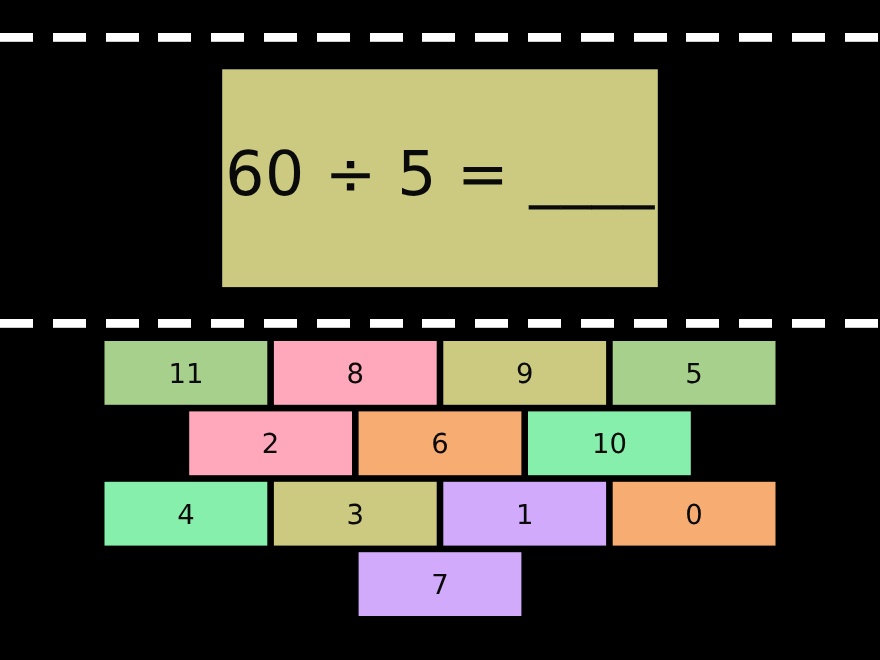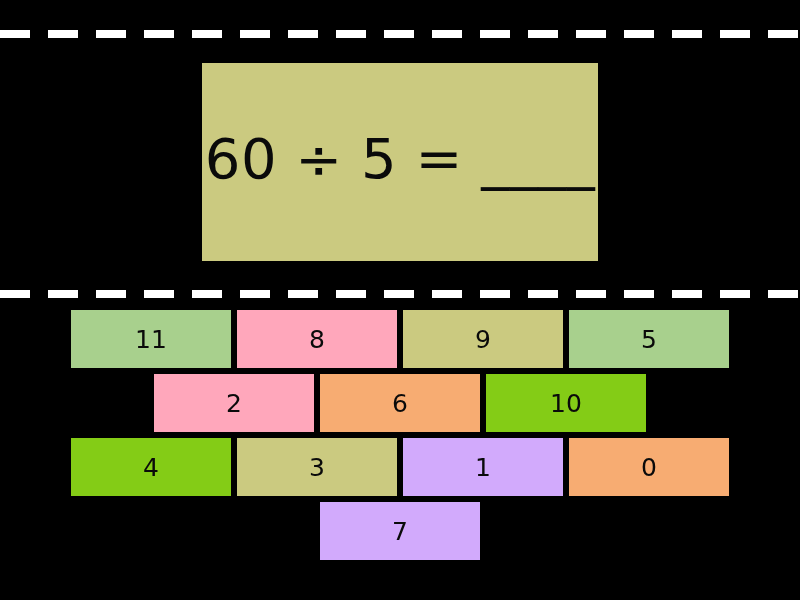--- a/index.html
+++ b/index.html
@@ -73,37 +73,37 @@
     width: 800px;
     height: 270px;
   }
   .answer-row {
     display: flex;
     justify-content: center;
     gap: 6px;
     margin-bottom: 6px;
   }
   .answer-tile {
-    width: 160px;
+    width: 148px;
     height: 58px;
     display: flex;
     align-items: center;
     justify-content: center;
     color: #0a0a0a;
     font-size: 25px;
     font-weight: 400;
     box-sizing: border-box;
     cursor: pointer;
     user-select: none;
   }
   .tile-green  { background: #a8d08d; }
   .tile-pink   { background: #ffa7bb; }
   .tile-khaki  { background: #cbca80; }
   .tile-orange { background: #f7ac72; }
-  .tile-blue   { background: #84cc16; }
+  .tile-blue   { background: #86efac; }
   .tile-purple { background: #d2aafc; }
 </style>
 </head>
 <body>
 
 <div id="stage">
 
   <div class="dashed-rule" id="rule-top"></div>
 
   <div id="question-card">

